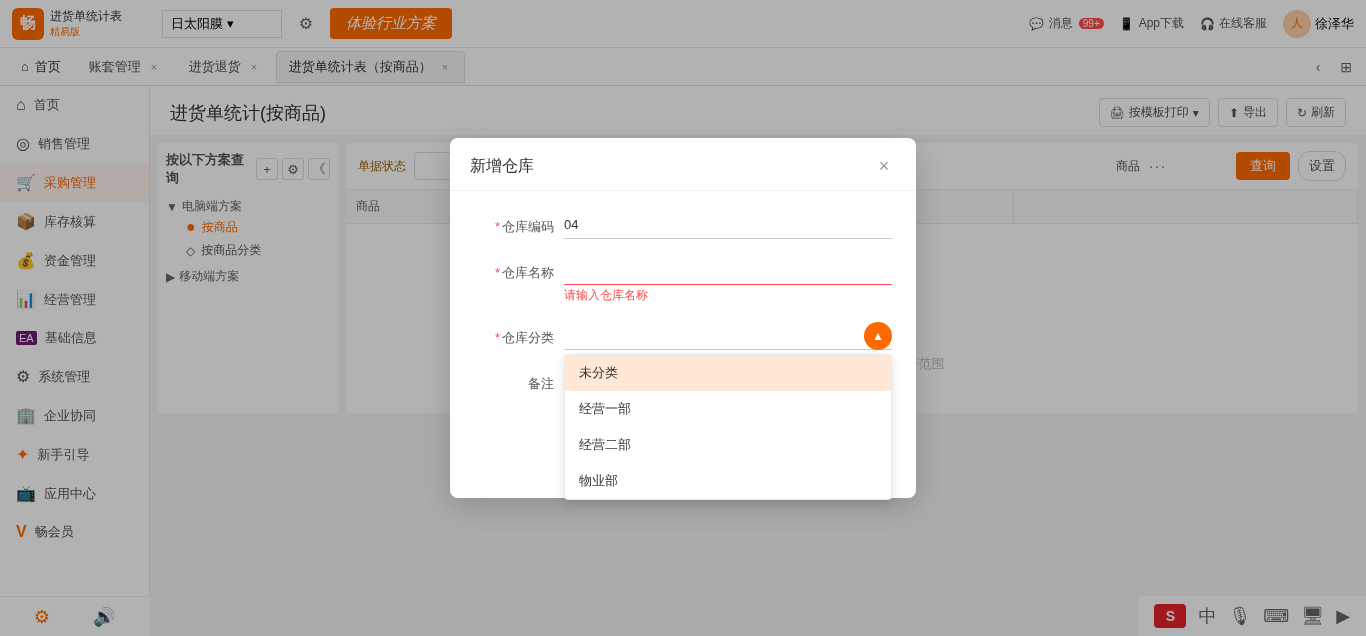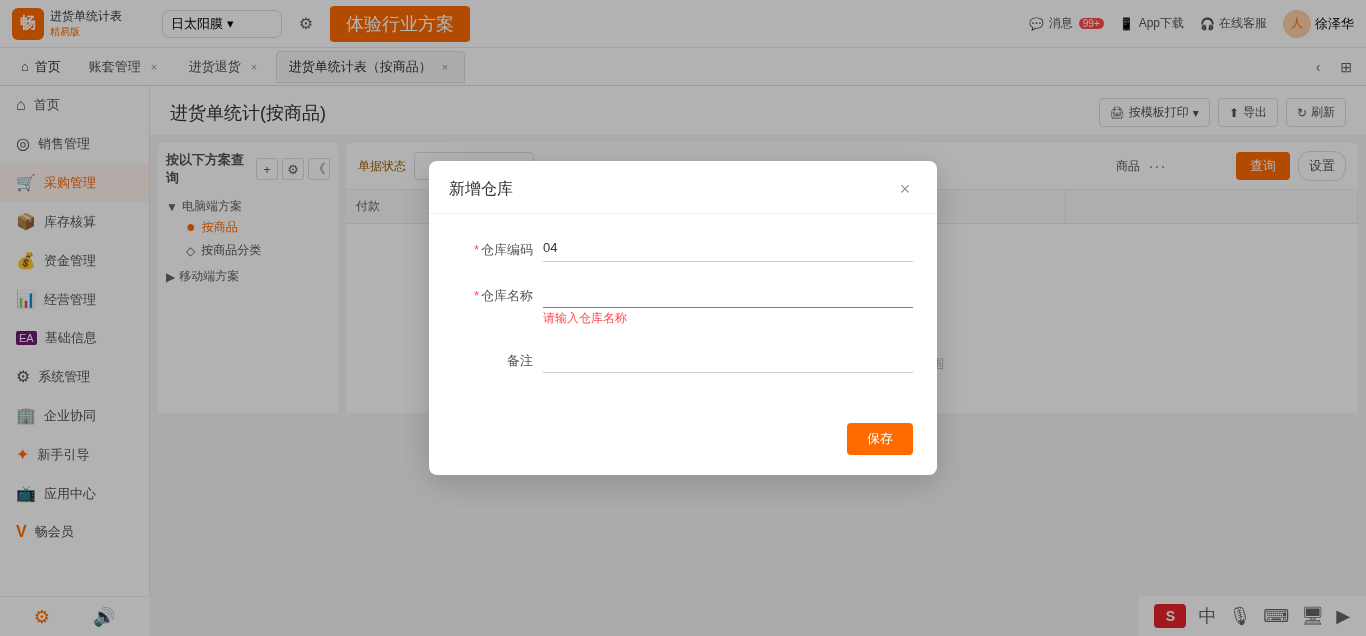--- a/index.html
+++ b/index.html
@@ -35,40 +35,41 @@
 
     .header-center {
       flex: 1;
       display: flex;
       align-items: center;
       gap: 8px;
     }
     .store-selector {
       display: flex; align-items: center;
       border: 1px solid #ddd;
-      border-radius: 7px;
+      border-radius: 0;
       padding: 4px 8px;
       cursor: pointer;
       gap: 4px;
       min-width: 120px;
     }
 
     .gear-btn {
       width: 32px; height: 32px;
       display: flex; align-items: center; justify-content: center;
       cursor: pointer; color: #666; font-size: 16px;
     }
     .trial-btn {
       background: #ff6a00;
       color: #fff;
       border: none;
       border-radius: 4px;
       padding: 6px 16px;
       cursor: pointer;
-      font-size: 18px;
+      font-size: 15px;
+      font-style: italic;
     }
 
     .header-right {
       display: flex; align-items: center; gap: 16px;
     }
     .header-action {
       display: flex; align-items: center; gap: 4px;
       cursor: pointer; color: #555; font-size: 12px;
     }
     .badge-red {
@@ -233,21 +234,21 @@
     .overlay {
       position: fixed;
       top: 0; left: 0; right: 0; bottom: 0;
       background: rgba(0,0,0,0.3);
       z-index: 100;
       display: flex; align-items: center; justify-content: center;
     }
     .dialog {
       background: #fff;
       border-radius: 8px;
-      width: 508px;
+      width: 466px;
       box-shadow: 0 8px 32px rgba(0,0,0,0.18);
       position: relative;
     }
     .dialog-header {
       padding: 16px 20px 12px;
       font-size: 16px;
       font-weight: 500;
       color: #333;
       border-bottom: 1px solid #f0f0f0;
       display: flex; align-items: center; justify-content: space-between;
@@ -593,23 +594,20 @@
             <span style="color:#555; font-size:12px;">商品</span>
             <div style="min-width:80px;">
               <span style="color:#999; font-size:18px;">···</span>
             </div>
           </div>
           <button class="action-btn-primary">查询</button>
           <button class="btn-cancel" style="padding:5px 10px; font-size:13px;">设置</button>
         </div>
 
         <div class="table-header">
-          <div class="th" style="flex:0.5;">
-            <span>付款</span>
-          </div>
           <div class="th" style="flex:2;">
             <span>商品</span>
           </div>
           <div class="th"></div>
         </div>
 
         <div class="content-center-hint">
           <div style="font-size:48px; color:#ddd;">📊</div>
           <div style="color:#bbb;">请选择方案以获取数据</div>
           <div style="display:flex; align-items:center; gap:6px;">
@@ -642,20 +640,36 @@
       <div class="form-row">
         <div class="form-label">
           <span class="required">*</span><span>仓库名称</span>
         </div>
         <div class="form-input">
           <input type="text" class="error" style="border-bottom-color: rgb(255, 77, 79);">
           <div class="error-text">请输入仓库名称</div>
         </div>
       </div>
 
+      <div class="form-row">
+        <div class="form-label">
+          <span class="required">*</span><span>仓库分类</span>
+        </div>
+        <div class="select-wrapper">
+          <input type="text" class="select-input" style="">
+          <div class="select-arrow">▲</div>
+          
+          <div class="dropdown-list">
+            <div class="dropdown-item highlighted">未分类</div>
+            <div class="dropdown-item">经营一部</div>
+            <div class="dropdown-item">经营二部</div>
+            <div class="dropdown-item">物业部</div>
+          </div>
+        </div>
+      </div>
 
       <div class="form-row">
         <div class="form-label">备注</div>
         <div class="form-input">
           <input type="text" style="">
         </div>
       </div>
     </div>
     <div class="dialog-footer">
       <button class="btn-save">保存</button>

